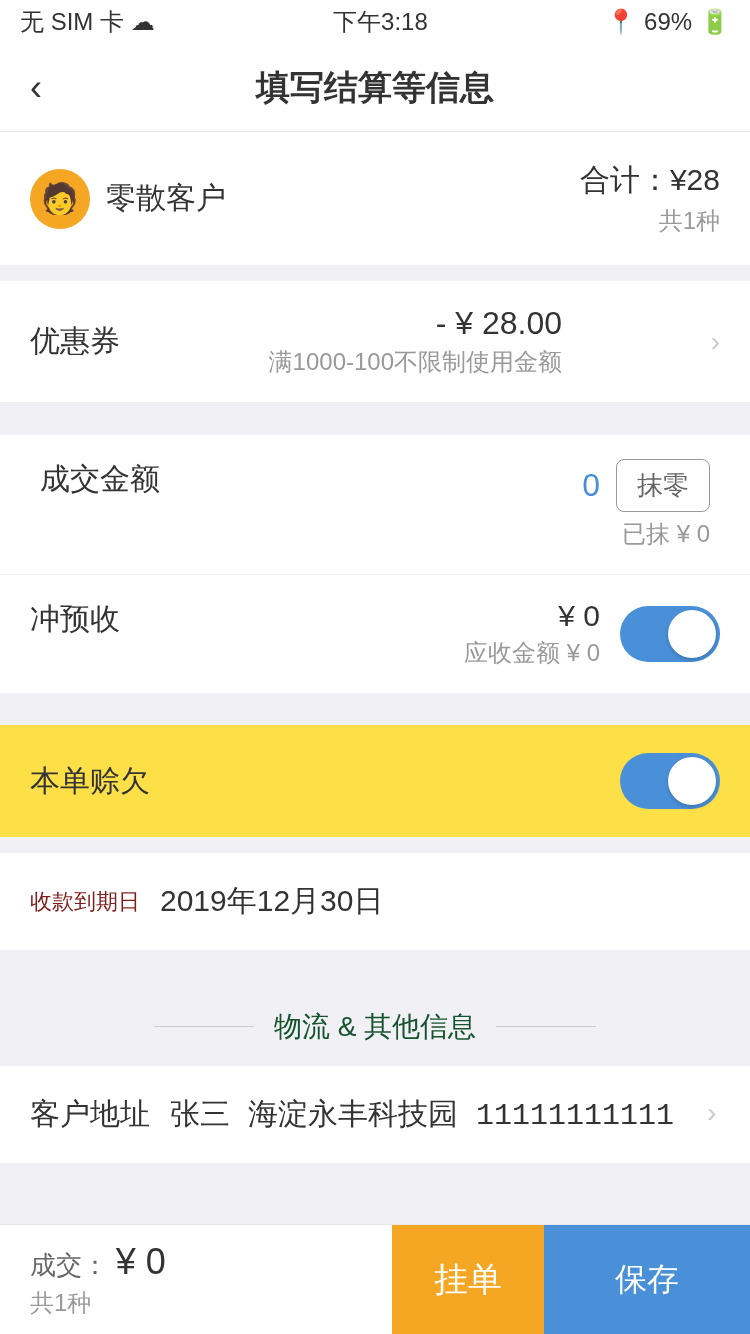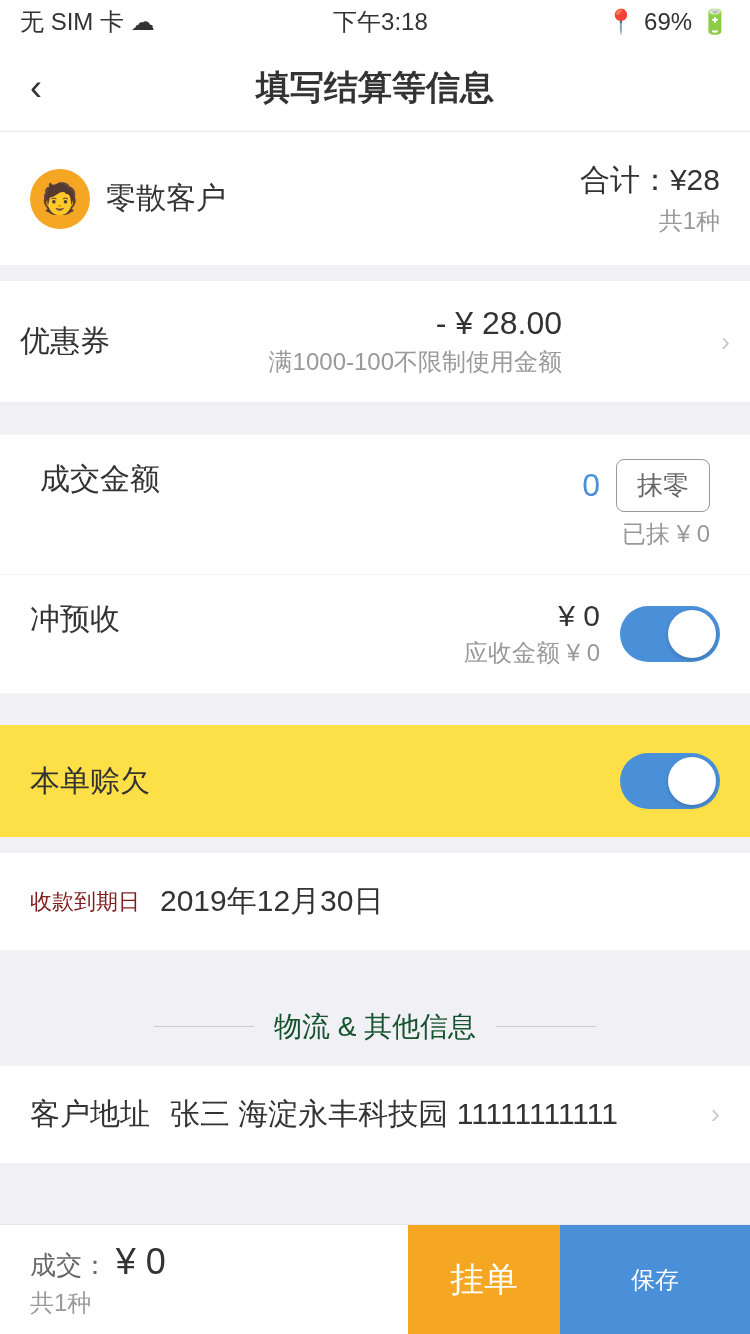--- a/index.html
+++ b/index.html
@@ -116,21 +116,21 @@
       font-size: 30px;
       color: #333;
     }
     .chevron {
       color: #ccc;
       font-size: 28px;
     }
 
     
     .coupon-row {
-      padding: 24px 20px;
+      padding: 24px 30px;
       display: flex;
       align-items: center;
       justify-content: space-between;
       border-bottom: 1px solid #f0f0f0;
     }
     .coupon-row-right {
       text-align: right;
     }
     .coupon-value {
       font-size: 32px;
@@ -288,20 +288,21 @@
     }
 
     
     .address-row {
       background: #fff;
       padding: 28px 30px;
       display: flex;
       align-items: center;
       justify-content: space-between;
       margin-top: 0;
+      font-family: Liberation Mono, monospace;
     }
     .address-label {
       font-size: 30px;
       color: #333;
       white-space: nowrap;
       margin-right: 20px;
     }
     .address-value {
       font-size: 30px;
       color: #333;
@@ -345,27 +346,27 @@
       background: #f5a623;
       display: flex;
       align-items: center;
       justify-content: center;
       font-size: 34px;
       color: #fff;
       font-weight: 500;
       cursor: pointer;
     }
     .btn-save {
-      width: 190px;
+      width: 206px;
       height: 110px;
       background: #4a90d9;
       display: flex;
       align-items: center;
       justify-content: center;
-      font-size: 24px;
+      font-size: 32px;
       color: #fff;
       font-weight: 500;
       cursor: pointer;
     }
 
     
     .bottom-spacer {
       height: 130px;
     }
   </style>

